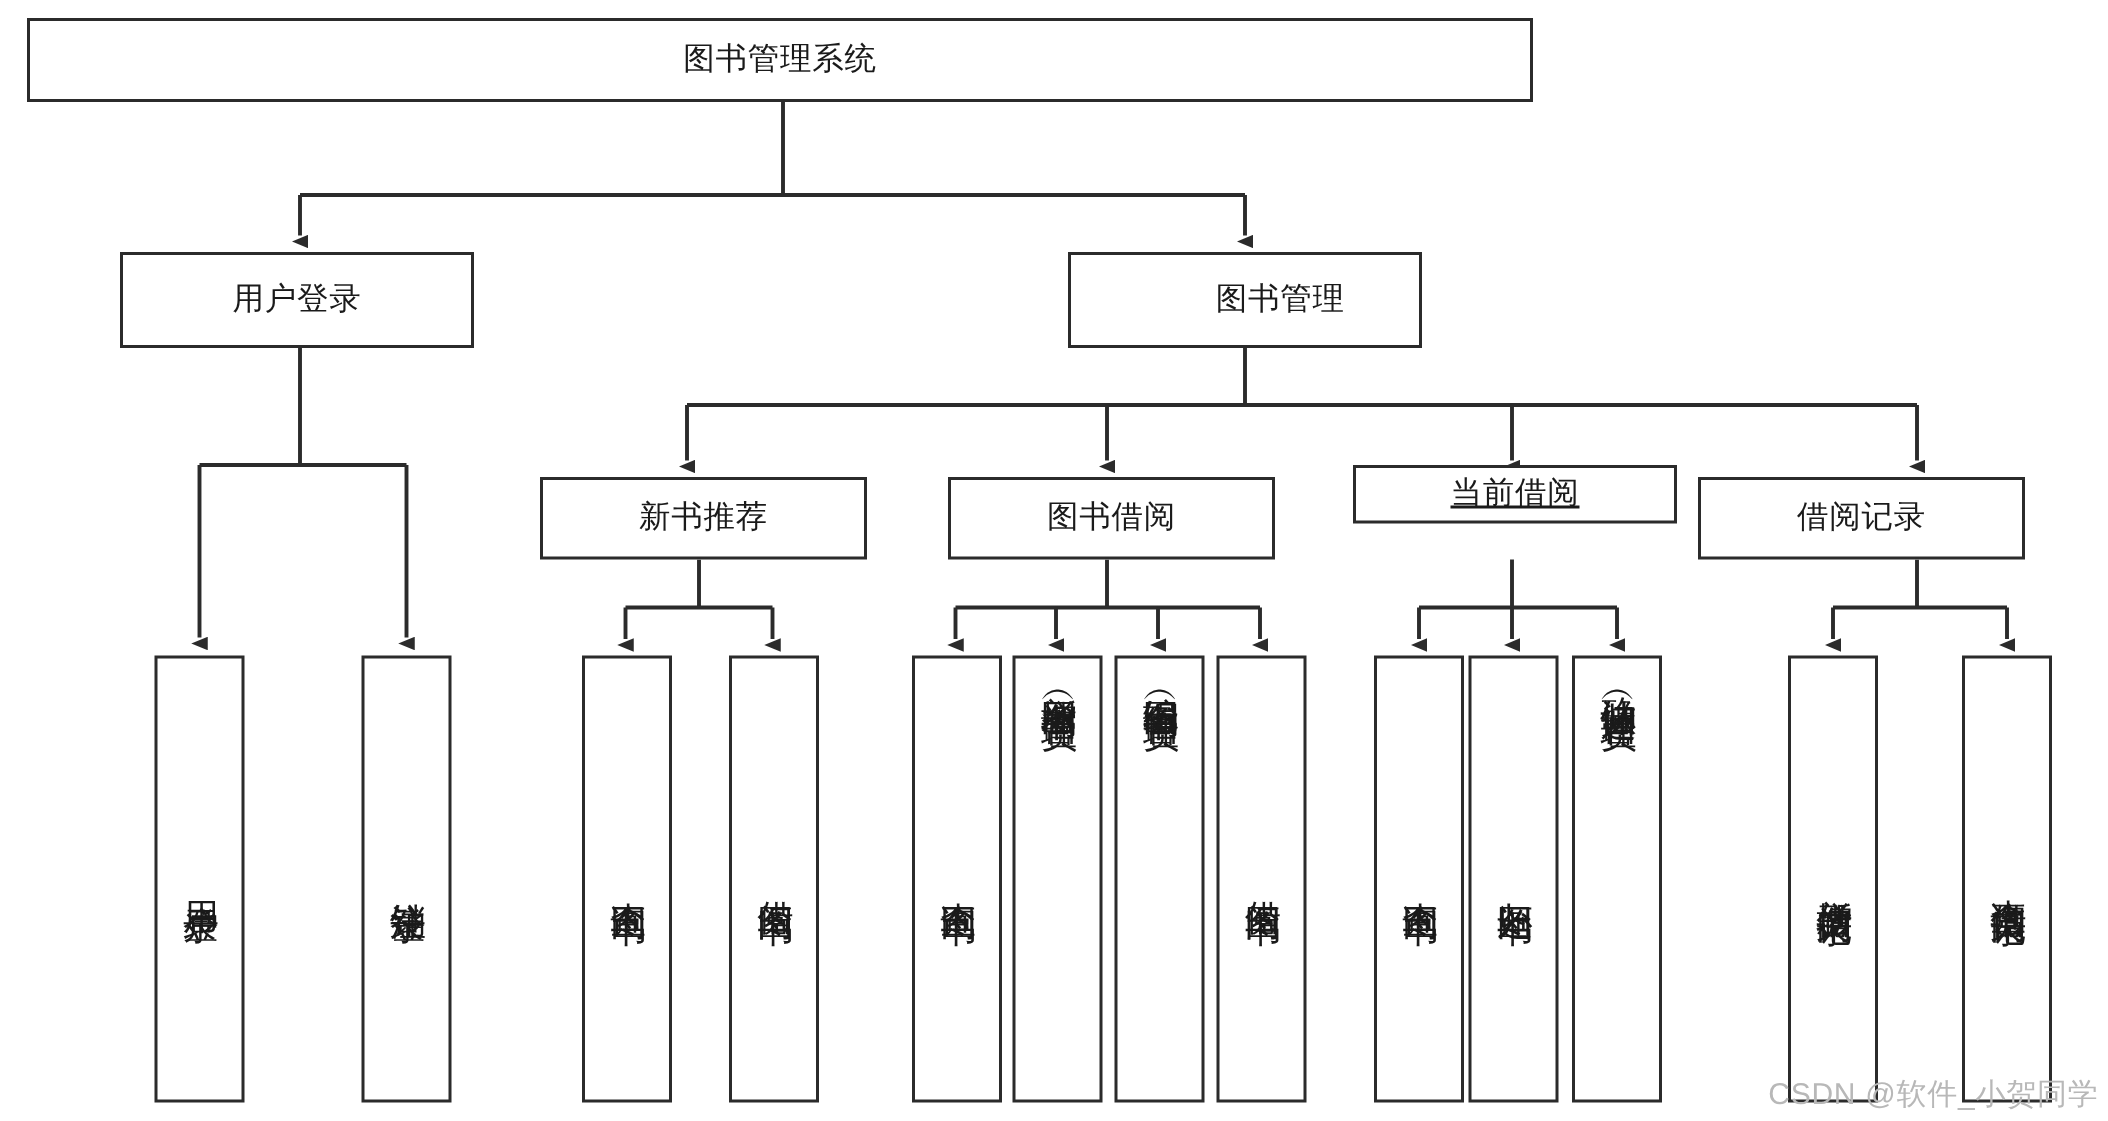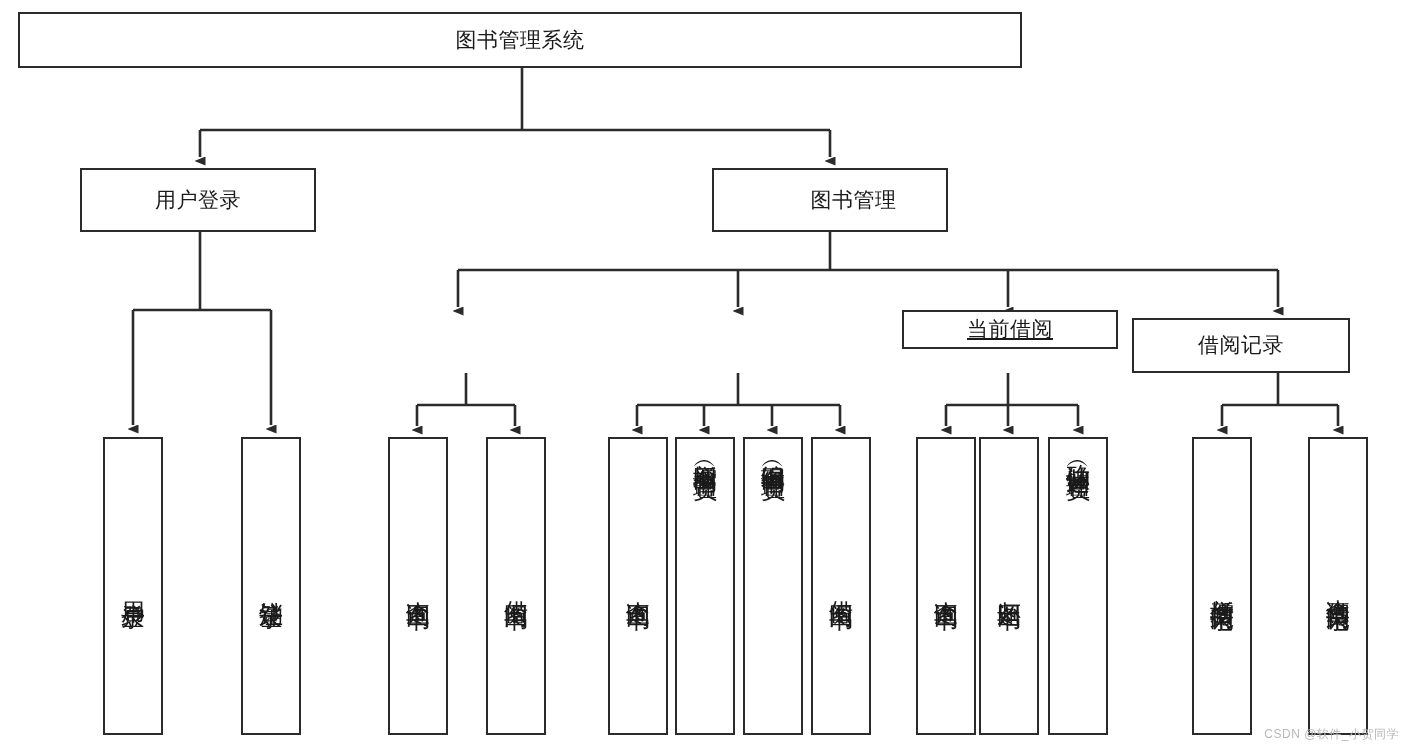--- a/index.html
+++ b/index.html
@@ -61,21 +61,21 @@
     white-space: nowrap;
   }
   .node.v.mid {
     align-items: center;
     padding-top: 0;
   }
   #watermark {
     position: absolute;
     right: 6px;
     bottom: 4px;
-    font-size: 12px;
+    font-size: 20px;
     color: #b8b8b8;
     white-space: nowrap;
     letter-spacing: 0.5px;
   }
 </style>
 </head>
 <body>
 
 <div id="canvas">
 
@@ -134,20 +134,26 @@
     <span class="label">图书管理系统</span>
   </div>
 
   <div class="node h" style="left:80px; top:168px; width:236px; height:64px;">
     <span class="label">用户登录</span>
   </div>
   <div class="node h" style="left:712px; top:168px; width:236px; height:64px;padding-left:47px;">
     <span class="label">图书管理</span>
   </div>
 
+  <div class="node h" style="left:360px; top:318px; width:218px; height:55px;">
+    <span class="label">新书推荐</span>
+  </div>
+  <div class="node h" style="left:632px; top:318px; width:218px; height:55px;">
+    <span class="label">图书借阅</span>
+  </div>
   <div class="node h" style="left:902px; top:310px; width:216px; height:39px;text-decoration:underline;">
     <span class="label">当前借阅</span>
   </div>
   <div class="node h" style="left:1132px; top:318px; width:218px; height:55px;">
     <span class="label">借阅记录</span>
   </div>
 
   <div class="node v mid" style="left:103px; top:437px; width:60px; height:298px;">
     <span class="label">用户登录</span>
   </div>

